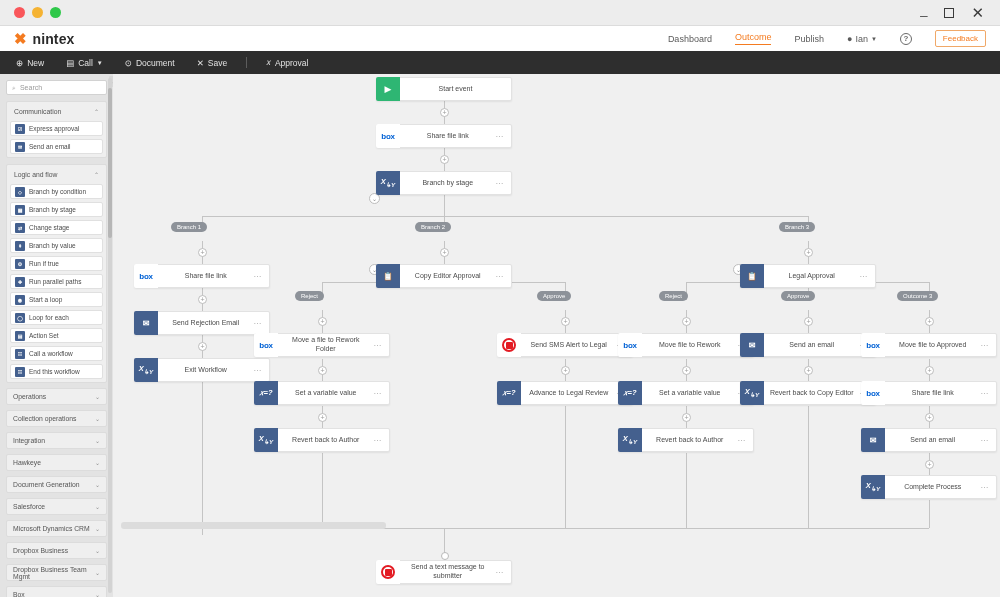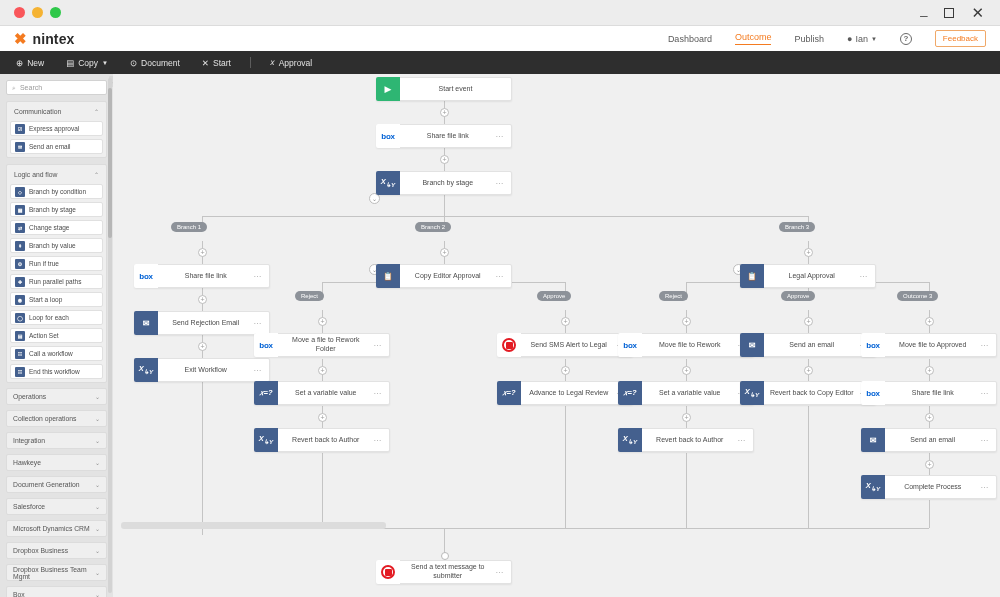--- a/index.html
+++ b/index.html
@@ -149,30 +149,30 @@
   </div>
 </div>
 
 <div class="toolbar">
   <span class="tb">
     <span>⊕</span>
     <span>New</span>
   </span>
   <span class="tb">
     <span>▤</span>
-    <span>Copy</span>
+    <span>Call</span>
     <span class="caret">▼</span>
   </span>
   <span class="tb">
     <span>⊙</span>
     <span>Document</span>
   </span>
   <span class="tb">
     <span>✕</span>
-    <span>Start</span>
+    <span>Save</span>
   </span>
   <span class="tb-sep"></span>
   <span class="tb">
     <span>𝑥</span>
     <span>Approval</span>
   </span>
 </div>
 
 <div class="main">
 

